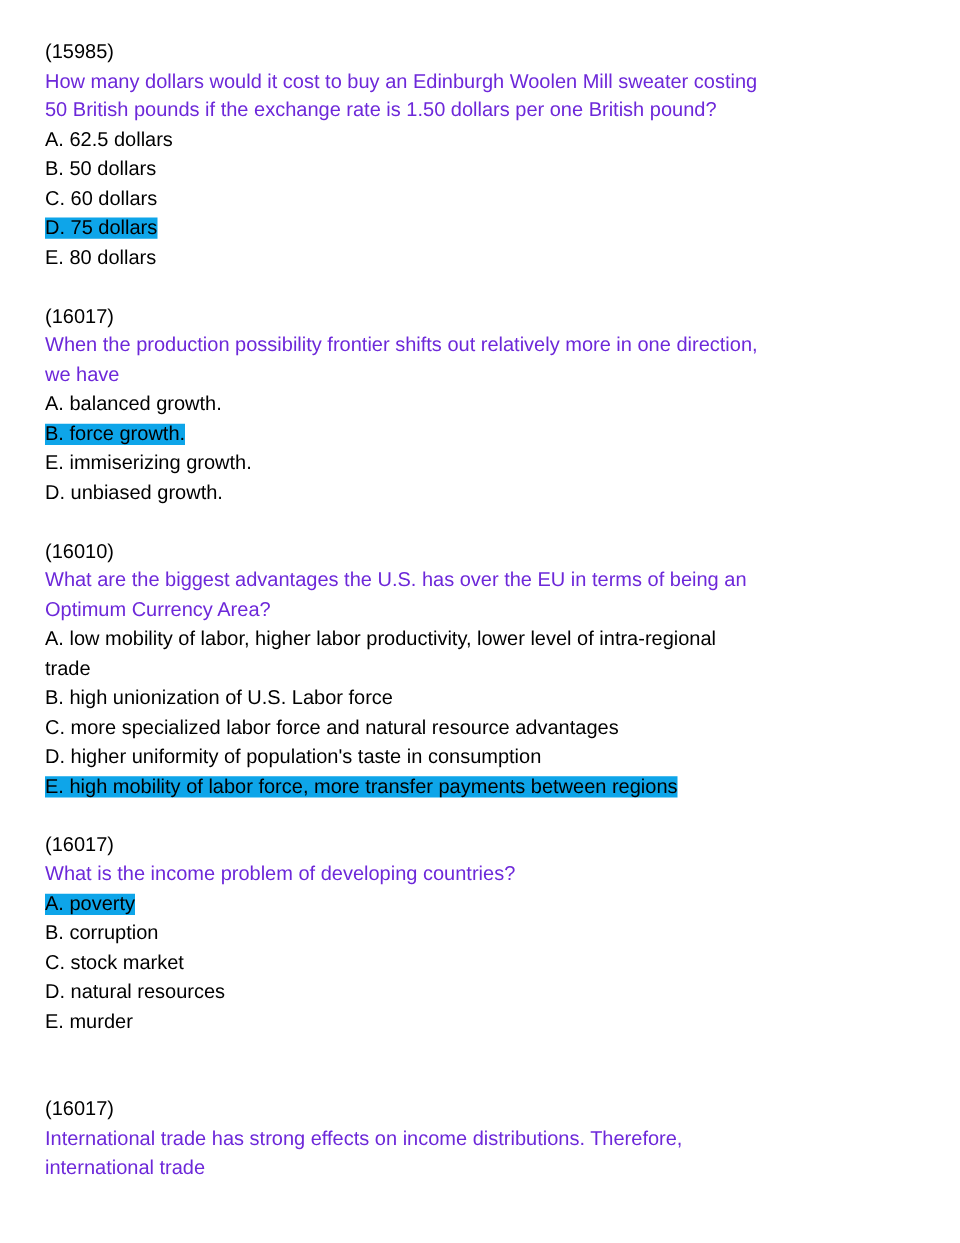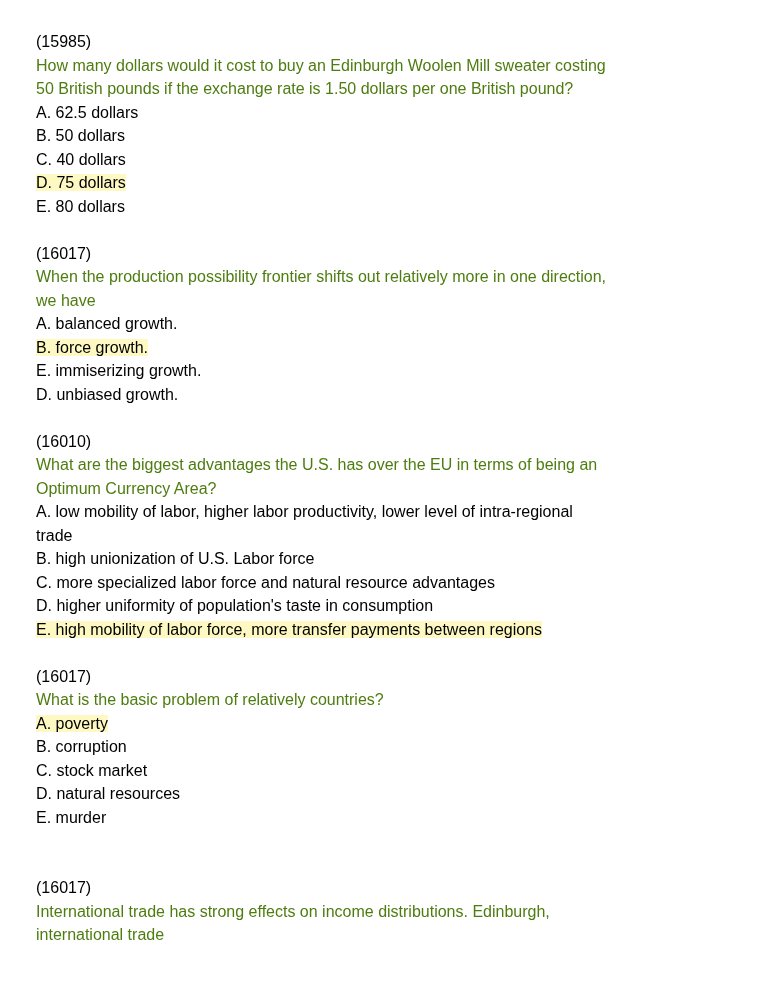--- a/index.html
+++ b/index.html
@@ -27,37 +27,37 @@
   .question:first-child {
     margin-top: 0;
   }
   .question.extra-gap {
     margin-top: 47px;
   }
   .line {
     white-space: nowrap;
   }
   .red {
-    color: #4d7c0f;
+    color: #6d28d9;
   }
   .hl {
-    background-color: #fef9c3;
+    background-color: #0ea5e9;
   }
 </style>
 </head>
 <body>
 
 <div class="page" id="quiz-root">
   <section class="question">
     <div class="line id-line">(15985)</div>
   <div class="line red">How many dollars would it cost to buy an Edinburgh Woolen Mill sweater costing</div>
       <div class="line red">50 British pounds if the exchange rate is 1.50 dollars per one British pound?</div>
       <div class="line option-line"><span>A. 62.5 dollars</span></div>
       <div class="line option-line"><span>B. 50 dollars</span></div>
-      <div class="line option-line"><span>C. 40 dollars</span></div>
+      <div class="line option-line"><span>C. 60 dollars</span></div>
       <div class="line option-line"><span class="hl">D. 75 dollars</span></div>
       <div class="line option-line"><span>E. 80 dollars</span></div>
     </section>
 
   <section class="question">
     <div class="line id-line">(16017)</div>
   <div class="line red">When the production possibility frontier shifts out relatively more in one direction,</div>
       <div class="line red">we have</div>
       <div class="line option-line"><span>A. balanced growth.</span></div>
       <div class="line option-line"><span class="hl">B. force growth.</span></div>
@@ -72,26 +72,26 @@
       <div class="line option-line"><span>A. low mobility of labor, higher labor productivity, lower level of intra-regional</span></div>
       <div class="line option-line"><span>trade</span></div>
       <div class="line option-line"><span>B. high unionization of U.S. Labor force</span></div>
       <div class="line option-line"><span>C. more specialized labor force and natural resource advantages</span></div>
       <div class="line option-line"><span>D. higher uniformity of population's taste in consumption</span></div>
       <div class="line option-line"><span class="hl">E. high mobility of labor force, more transfer payments between regions</span></div>
     </section>
 
   <section class="question">
     <div class="line id-line">(16017)</div>
-  <div class="line red">What is the basic problem of relatively countries?</div>
+  <div class="line red">What is the income problem of developing countries?</div>
       <div class="line option-line"><span class="hl">A. poverty</span></div>
       <div class="line option-line"><span>B. corruption</span></div>
       <div class="line option-line"><span>C. stock market</span></div>
       <div class="line option-line"><span>D. natural resources</span></div>
       <div class="line option-line"><span>E. murder</span></div>
     </section>
 
   <section class="question extra-gap">
     <div class="line id-line">(16017)</div>
-  <div class="line red">International trade has strong effects on income distributions. Edinburgh,</div>
+  <div class="line red">International trade has strong effects on income distributions. Therefore,</div>
       <div class="line red">international trade</div>
     </section>
 </div>
 
 </body></html>

